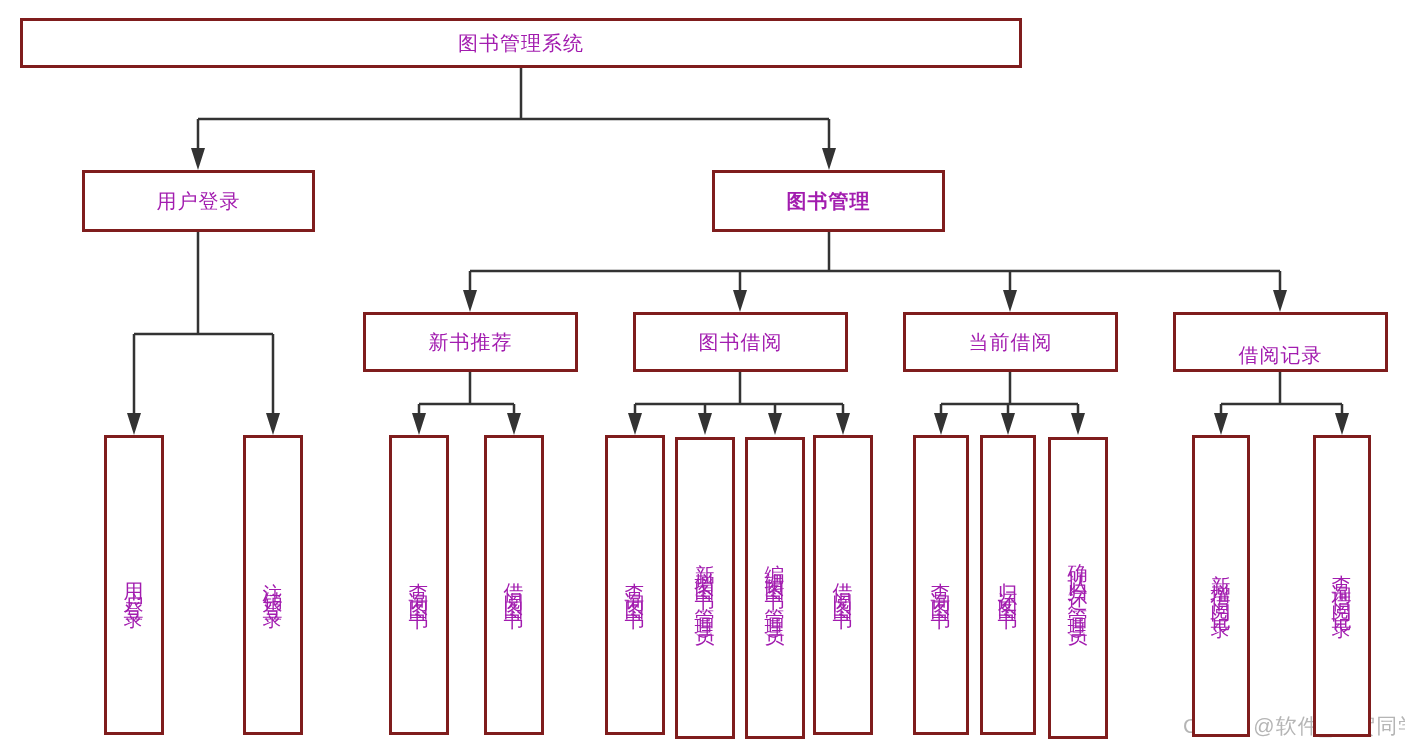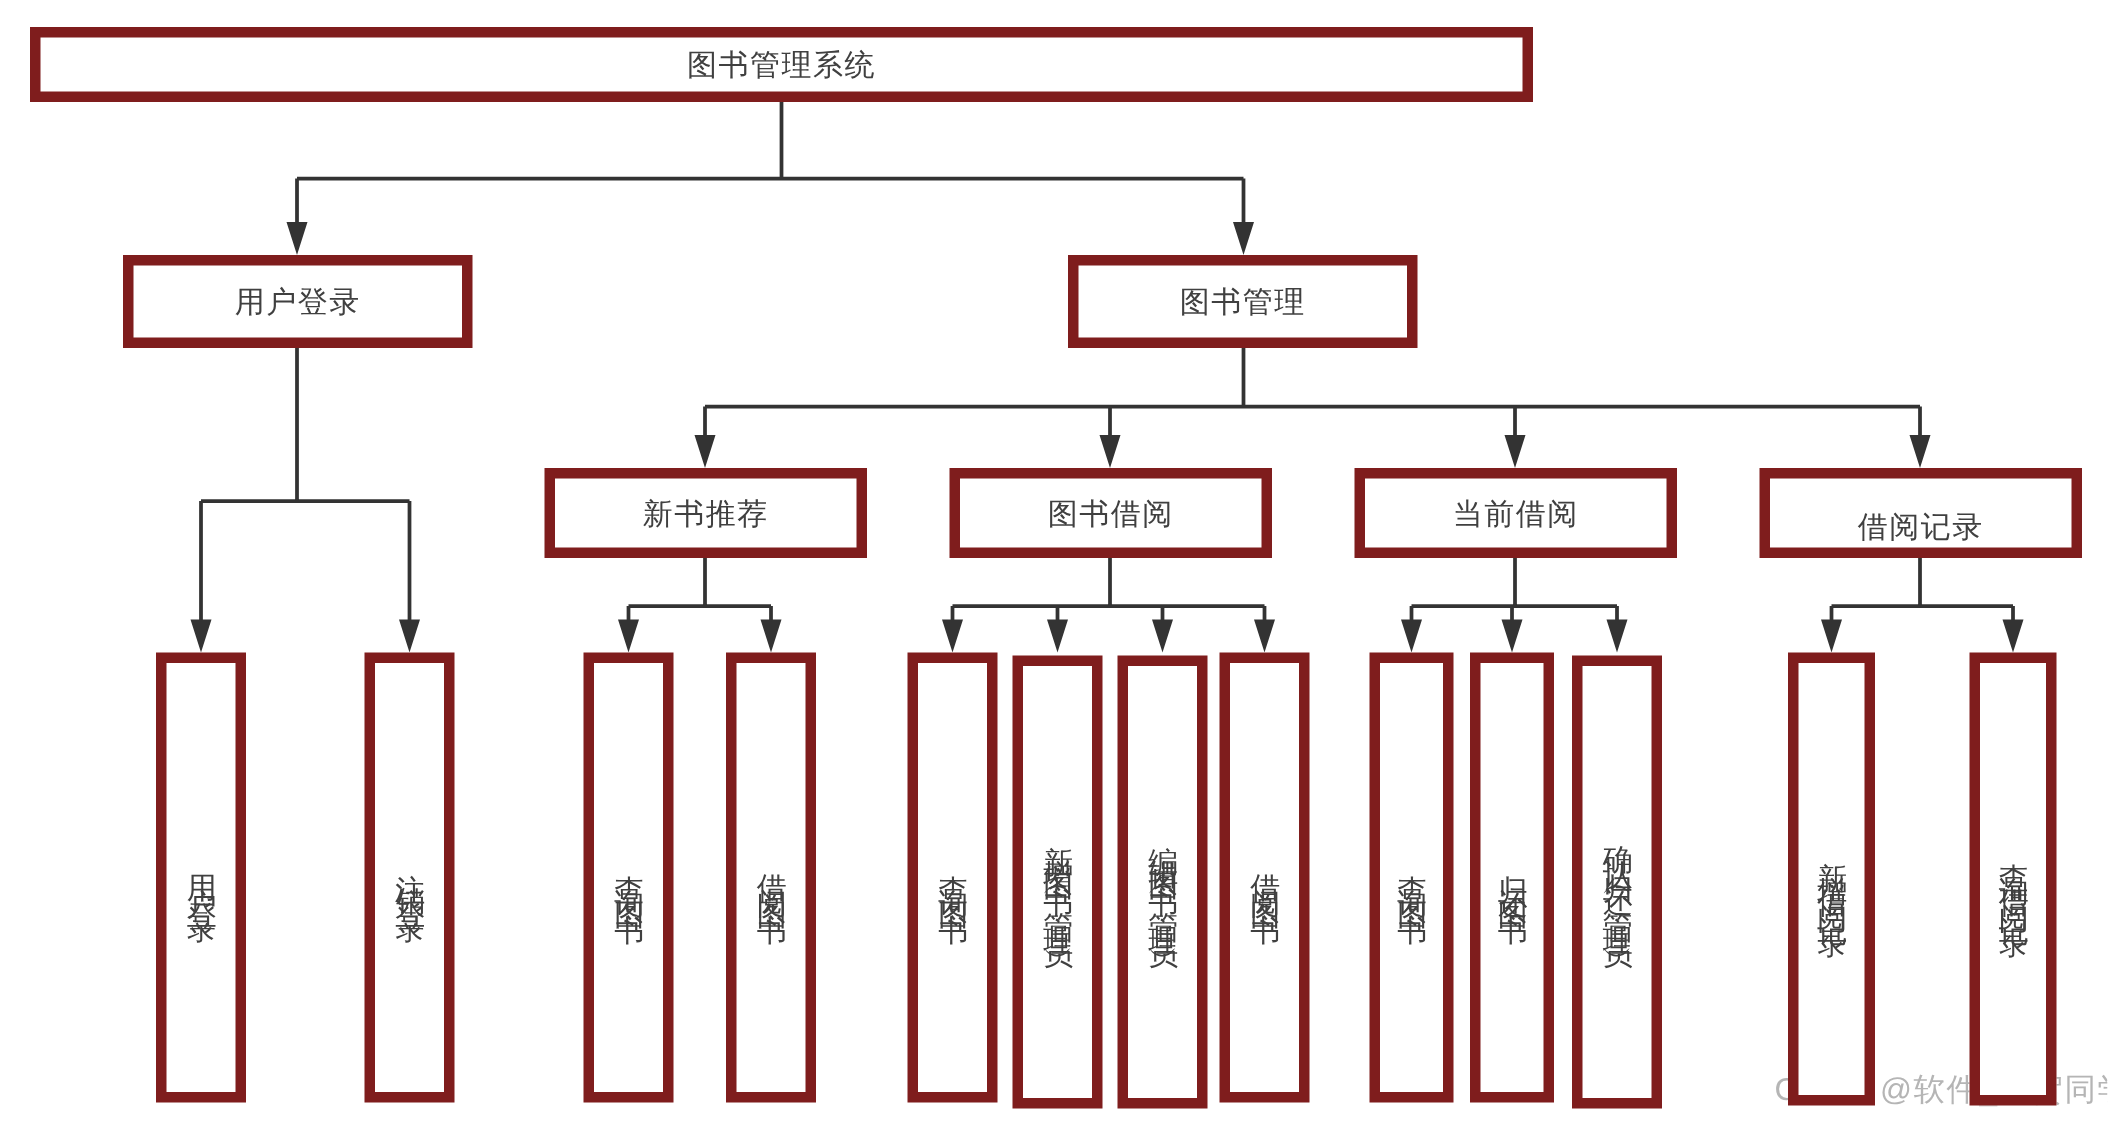--- a/index.html
+++ b/index.html
@@ -17,26 +17,26 @@
   }
   .connector-layer {
     position: absolute;
     left: 0; top: 0;
     width: 1405px; height: 747px;
     z-index: 2;
   }
   .node {
     position: absolute;
     box-sizing: border-box;
-    border: 7px solid #7f1d1d;
+    border: 3px solid #7f1d1d;
     background: #ffffff;
     display: flex;
     align-items: center;
     justify-content: center;
-    color: #404040;
+    color: #a21caf;
     z-index: 3;
   }
   .node.hbox {
     font-size: 20px;
     letter-spacing: 1px;
     white-space: nowrap;
   }
   .node.vbox .vtext {
     writing-mode: vertical-lr;
     text-orientation: mixed;
@@ -85,21 +85,21 @@
              M1221 435 L1214 413 L1228 413 Z  M1342 435 L1335 413 L1349 413 Z"></path>
   </svg>
 
   <div class="node hbox" style="left:20px; top:18px; width:1002px; height:50px;">
     <span>图书管理系统</span>
   </div>
 
   <div class="node hbox" style="left:82px; top:170px; width:233px; height:62px;">
     <span>用户登录</span>
   </div>
-  <div class="node hbox" style="left:712px; top:170px; width:233px; height:62px;">
+  <div class="node hbox" style="left:712px; top:170px; width:233px; height:62px;font-weight:bold;">
     <span>图书管理</span>
   </div>
 
   <div class="node hbox" style="left:633px; top:312px; width:215px; height:60px;">
     <span>图书借阅</span>
   </div>
   <div class="node hbox" style="left:363px; top:312px; width:215px; height:60px;">
     <span>新书推荐</span>
   </div>
   <div class="node hbox" style="left:903px; top:312px; width:215px; height:60px;">

